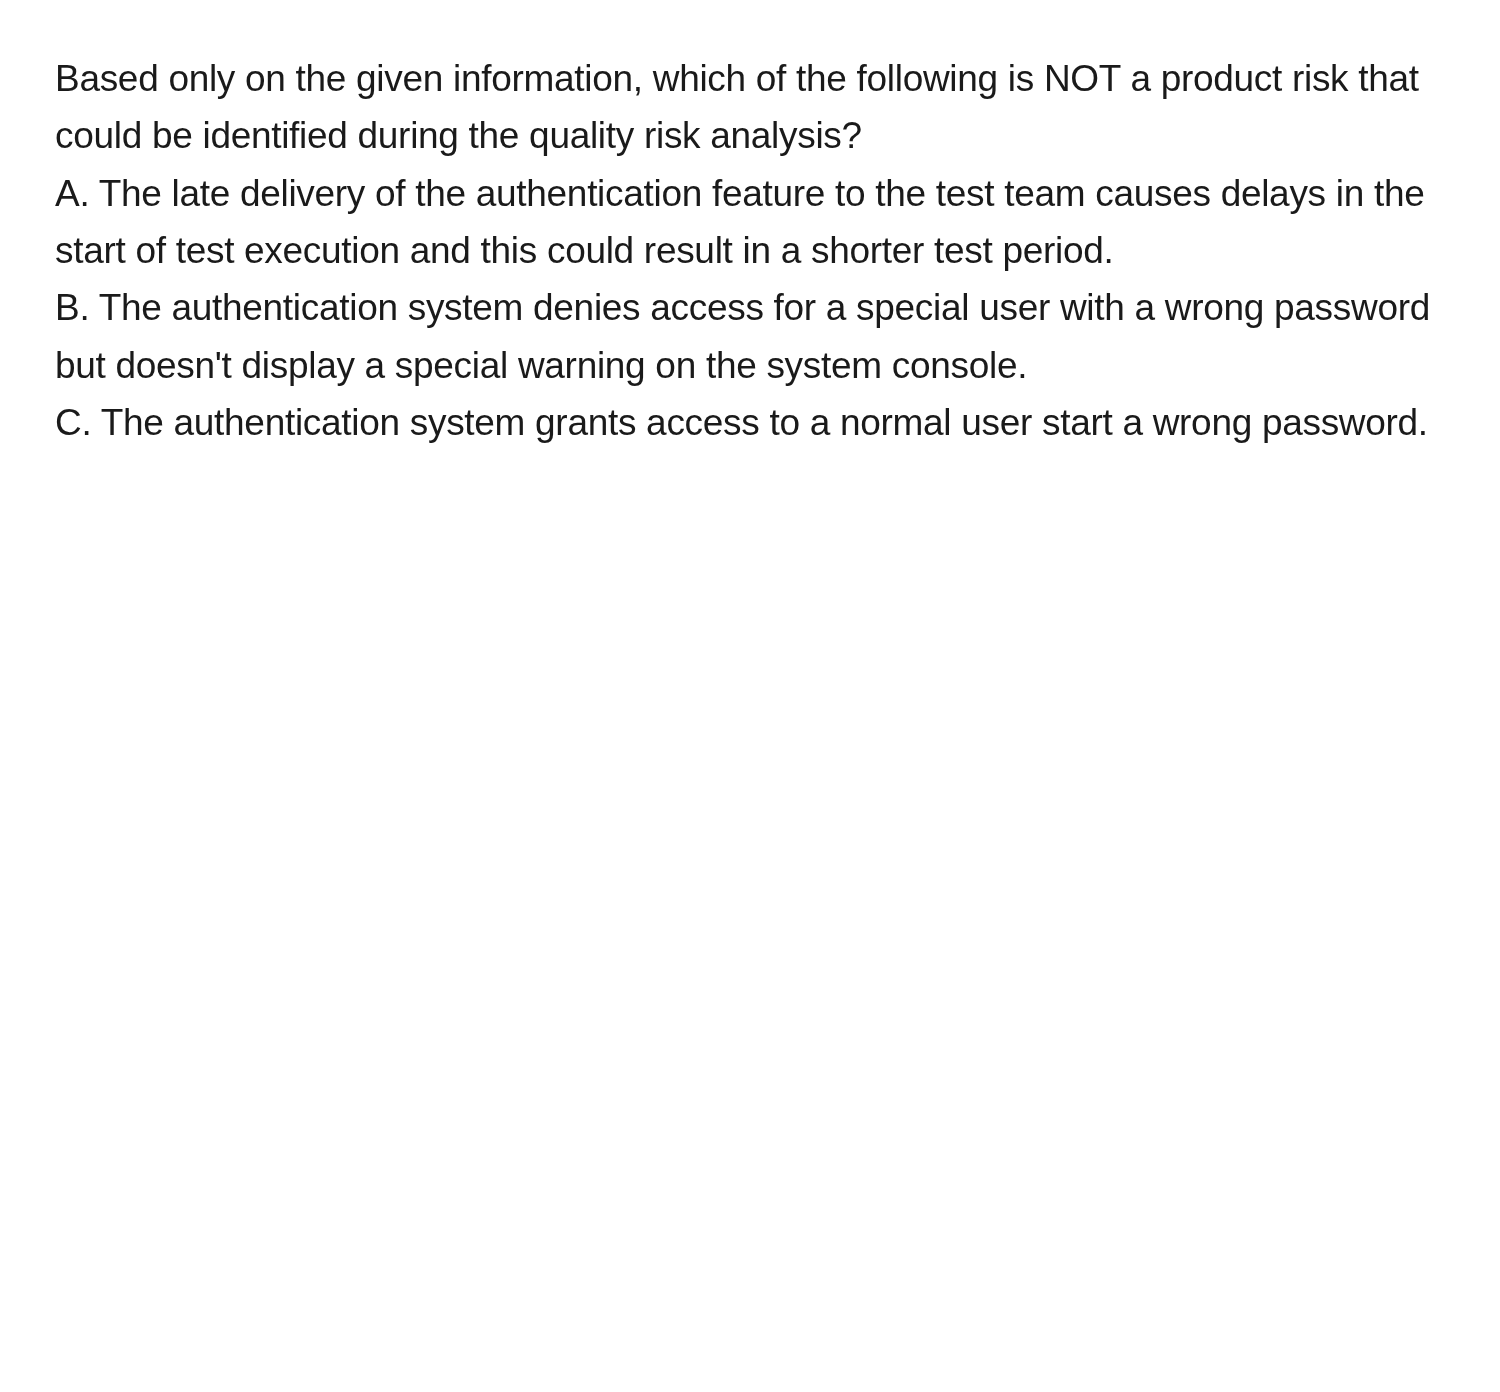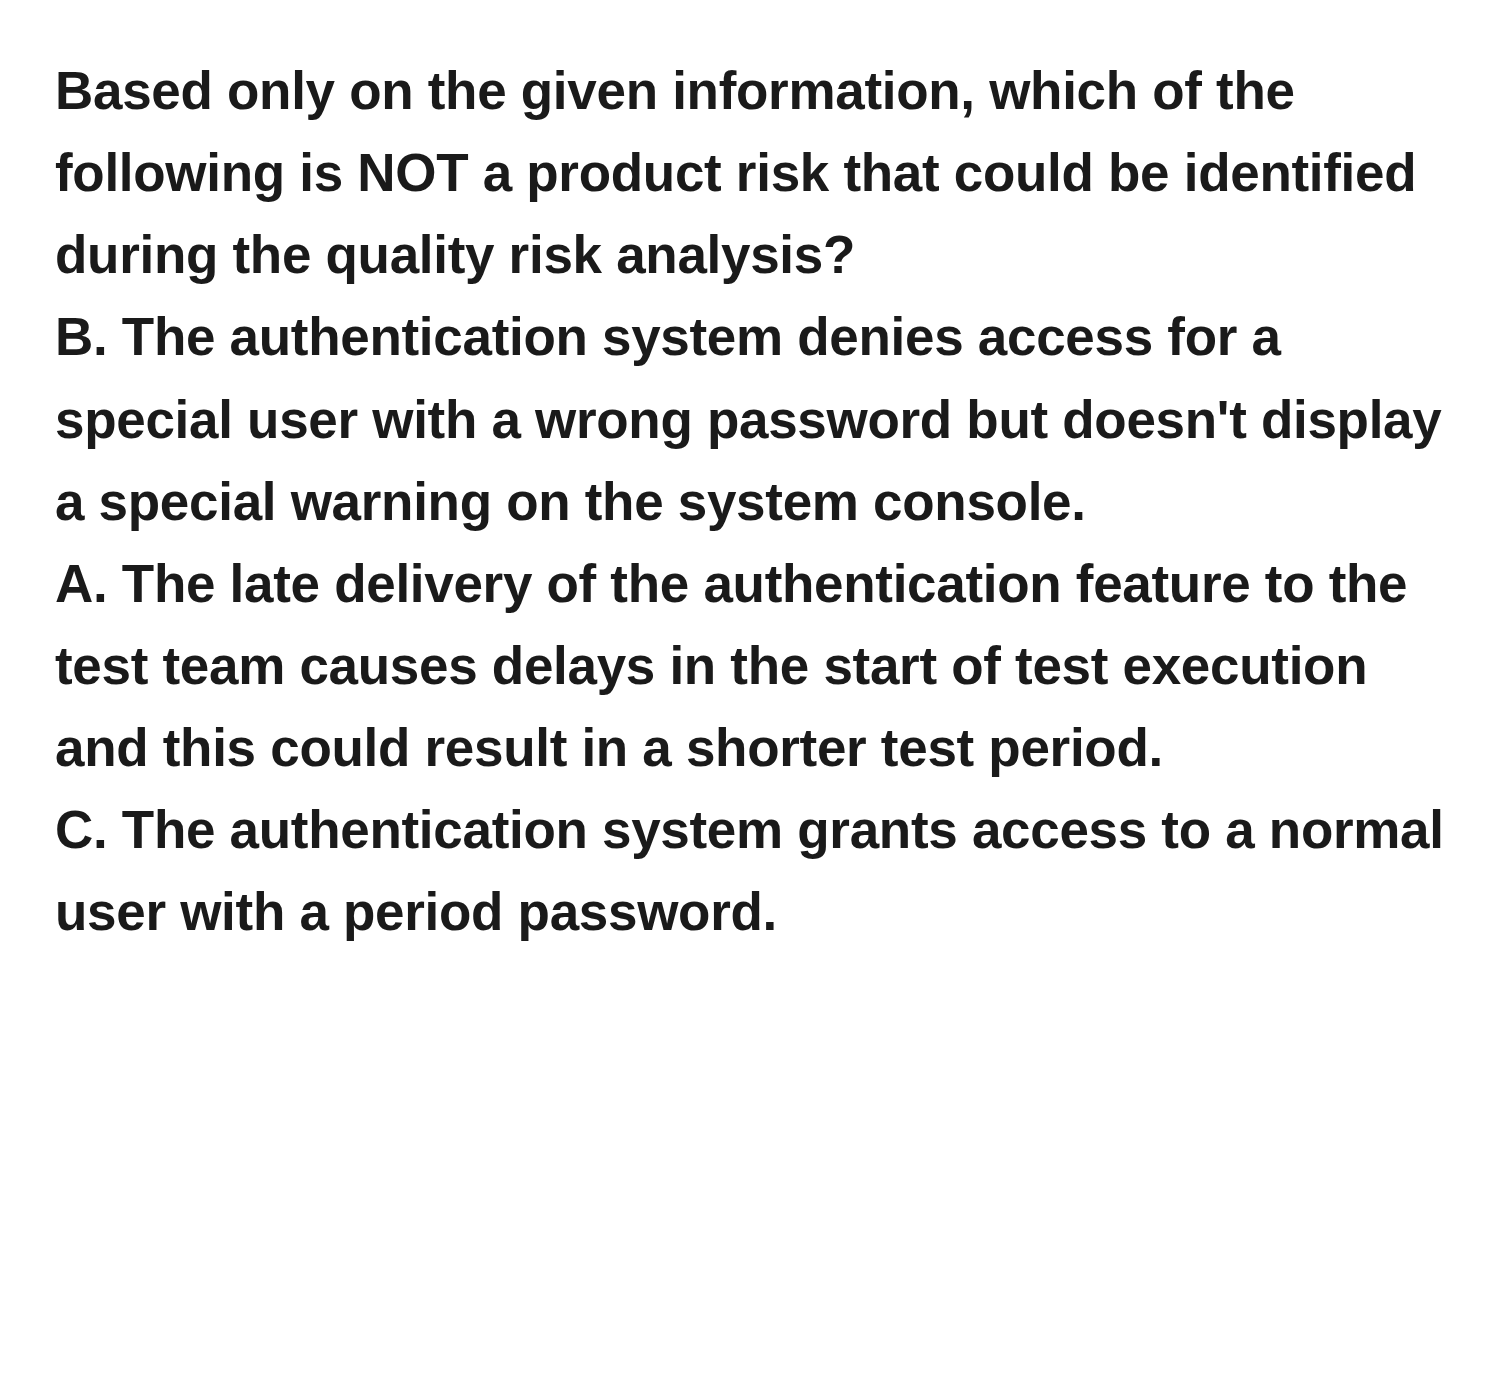--- a/index.html
+++ b/index.html
@@ -8,34 +8,33 @@
       box-sizing: border-box;
     }
     body {
       width: 1500px;
       height: 1392px;
       background: #ffffff;
       font-family: -apple-system, BlinkMacSystemFont, "Segoe UI", Helvetica, Arial, sans-serif;
       padding: 50px 55px;
     }
     .content {
-      font-size: 53px;
+      font-size: 37px;
       line-height: 1.55;
       color: #1a1a1a;
       letter-spacing: -0.3px;
-      font-weight: bold;
     }
     .question {
       margin-bottom: 0;
     }
     .option {
       margin-top: 0;
     }
   </style>
 </head>
 <body>
 
 <div class="content">
   <div class="question">Based only on the given information, which of the following is NOT a product risk that could be identified during the quality risk analysis?</div>
+  <div class="option">A. The late delivery of the authentication feature to the test team causes delays in the start of test execution and this could result in a shorter test period.</div>
   <div class="option">B. The authentication system denies access for a special user with a wrong password but doesn't display a special warning on the system console.</div>
-  <div class="option">A. The late delivery of the authentication feature to the test team causes delays in the start of test execution and this could result in a shorter test period.</div>
-  <div class="option">C. The authentication system grants access to a normal user with a period password.</div>
+  <div class="option">C. The authentication system grants access to a normal user start a wrong password.</div>
 </div>
 
 </body></html>

